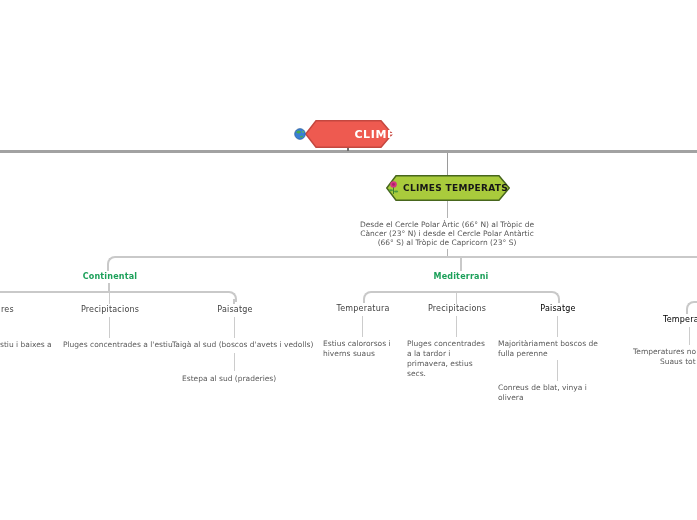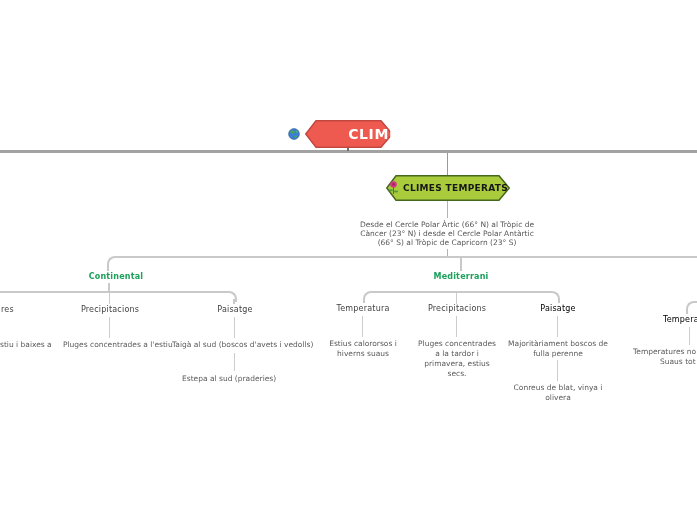--- a/index.html
+++ b/index.html
@@ -13,27 +13,27 @@
   .vline{position:absolute;width:2px;background:#c9c9c9;}
   .vstub{position:absolute;width:1px;background:#cccccc;}
   .darkstub{position:absolute;width:2px;background:#6f6f6f;}
   .corner-tl{position:absolute;border-left:2px solid #c9c9c9;border-top:2px solid #c9c9c9;border-top-left-radius:8px;}
   .corner-tr{position:absolute;border-right:2px solid #c9c9c9;border-top:2px solid #c9c9c9;border-top-right-radius:8px;}
   .bracket{position:absolute;border-top:2px solid #c9c9c9;border-left:2px solid #c9c9c9;border-right:2px solid #c9c9c9;border-top-left-radius:8px;border-top-right-radius:8px;}
   
   .branch-label{position:absolute;width:100px;text-align:center;font-size:8px;font-weight:bold;color:#1ca05a;letter-spacing:.2px;}
   .cat-label{position:absolute;width:100px;text-align:center;font-size:8px;font-weight:normal;color:#424242;letter-spacing:.2px;}
   .cat-label.strong{color:#000;}
-  .leaf-text{position:absolute;font-size:7.5px;line-height:10px;color:#5a5a5a;text-align:center;white-space:pre-line;}
+  .leaf-text{position:absolute;font-size:7.5px;line-height:10px;color:#5a5a5a;white-space:pre-line;}
   .nowrap{white-space:nowrap;text-align:left;}
   
   .hexnode{position:absolute;display:flex;align-items:center;justify-content:center;gap:4px;}
   .hexnode svg.hexbg{position:absolute;left:0;top:0;}
   .hexnode .node-content{position:relative;display:flex;align-items:center;gap:4px;z-index:1;}
-  .root-label{font-size:14px;font-weight:bold;color:#ffffff;letter-spacing:.6px;margin-left:44px;}
+  .root-label{font-size:11px;font-weight:bold;color:#ffffff;letter-spacing:.6px;margin-left:44px;}
   .temp-label{font-size:9px;font-weight:bold;color:#171717;letter-spacing:.3px;}
   .desc-text{position:absolute;font-size:7.5px;line-height:9px;color:#565656;text-align:center;white-space:pre-line;}
 </style>
 </head>
 <body>
 
 <div id="canvas">
 
   <div class="mainline" style="left:0;top:150;width:697px;top:150px;"></div>
   <div class="darkstub" style="left:347px;top:147px;height:4px;"></div>
@@ -75,21 +75,21 @@
   <div class="desc-text" style="left:352px;top:220px;width:190px;">Desde el Cercle Polar Àrtic (66° N) al Tròpic de
 Càncer (23° N) i desde el Cercle Polar Antàrtic
 (66° S) al Tròpic de Capricorn (23° S)</div>
   <div class="vstub" style="left:447px;top:249px;height:7px;background:#b3b3b3;"></div>
 
   <div class="corner-tl" style="left:107px;top:256px;width:10px;height:9px;"></div>
   <div class="hline" style="left:117px;top:256px;width:580px;"></div>
   <div class="vline" style="left:107px;top:264px;height:7px;"></div>
   <div class="vline" style="left:460px;top:258px;height:13px;"></div>
 
-  <div class="branch-label" style="left:66px;top:272px;">Continental</div>
+  <div class="branch-label" style="left:60px;top:272px;">Continental</div>
   <div class="vline" style="left:108px;top:283px;height:8px;"></div>
   <div class="hline" style="left:-10px;top:291px;width:237px;"></div>
   <div class="corner-tr" style="left:226px;top:291px;width:9px;height:9px;"></div>
   <div class="vline" style="left:233px;top:299px;height:5px;"></div>
   <div class="vstub" style="left:109px;top:293px;height:11px;"></div>
 
   <div class="cat-label nowrap" style="left:1px;top:305px;width:30px;">res</div>
   <div class="cat-label" style="left:60px;top:305px;">Precipitacions</div>
   <div class="cat-label" style="left:185px;top:305px;">Paisatge</div>
 

